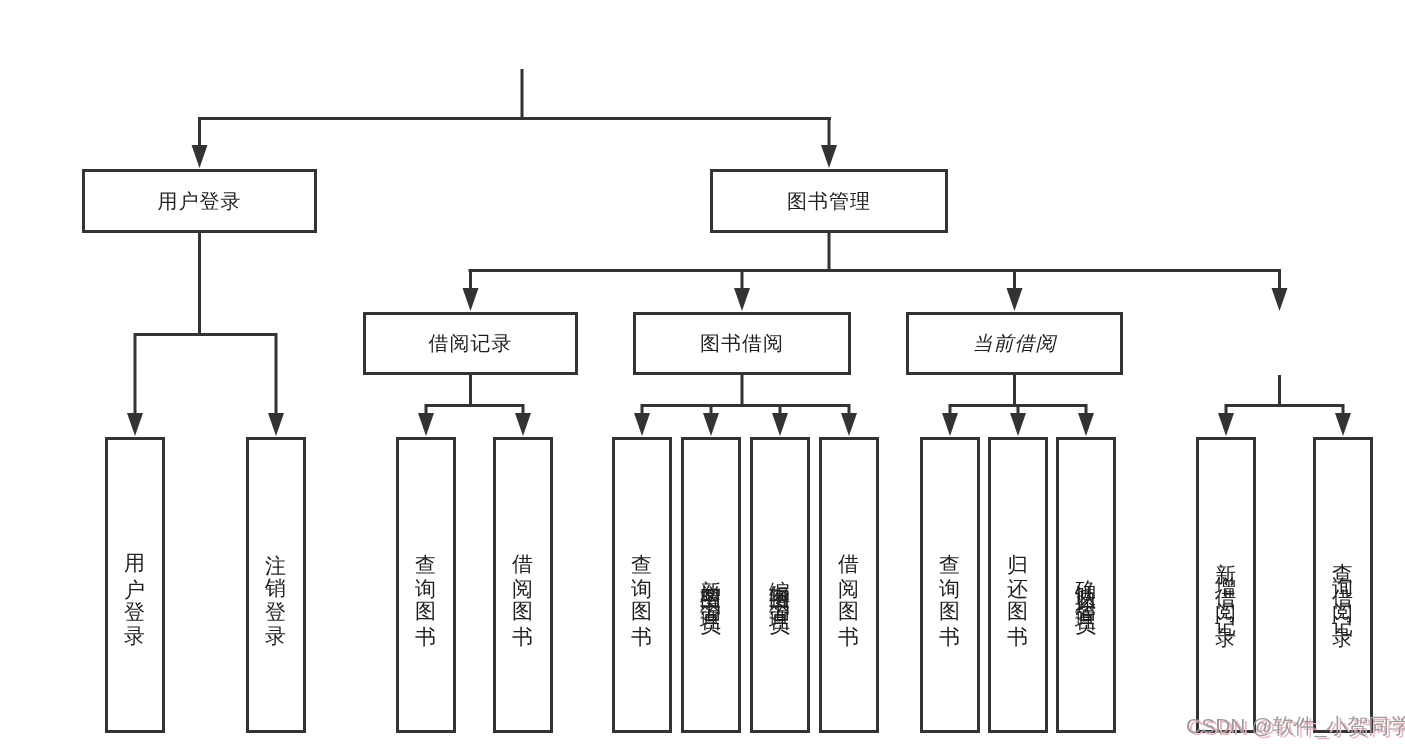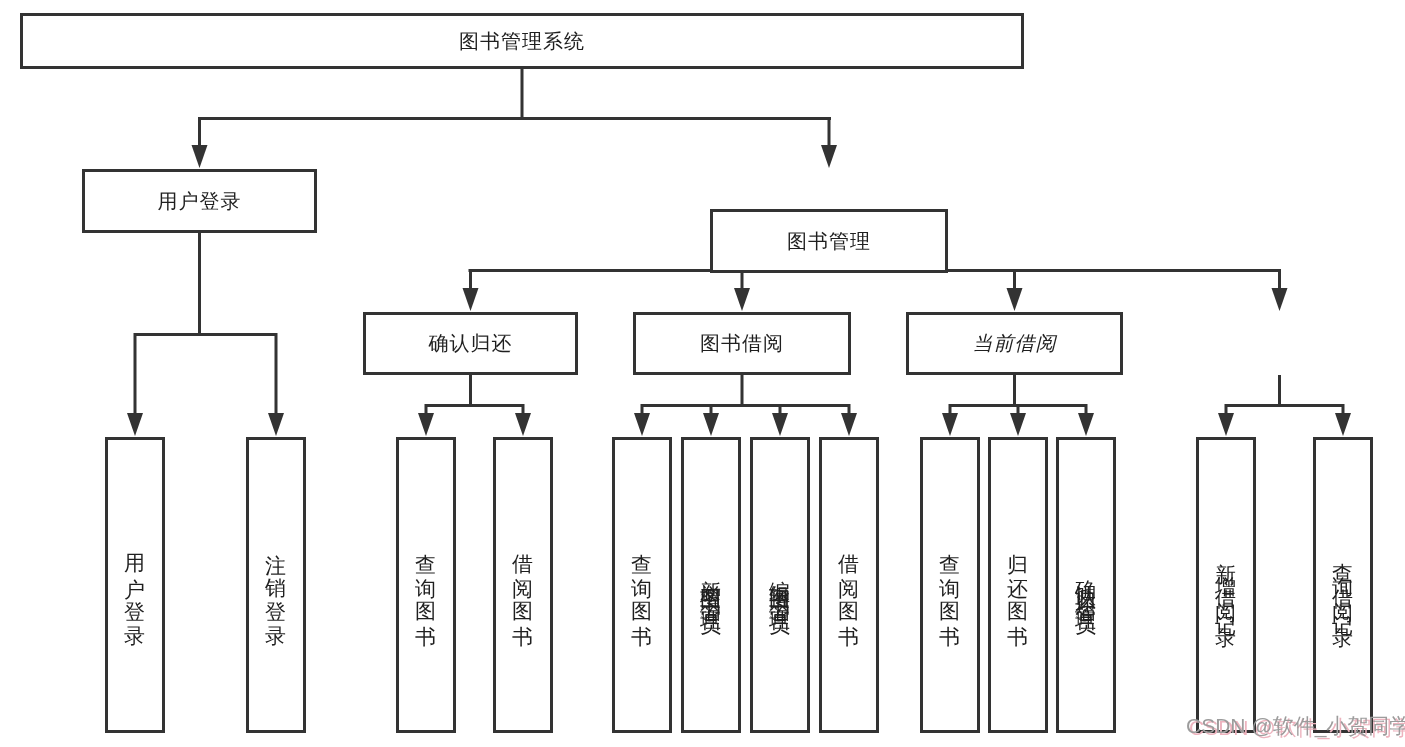--- a/index.html
+++ b/index.html
@@ -113,33 +113,30 @@
     <polygon points="703,413 719,413 711,436"></polygon>
     <polygon points="772,413 788,413 780,436"></polygon>
     <polygon points="841,413 857,413 849,436"></polygon>
     <polygon points="942,413 958,413 950,436"></polygon>
     <polygon points="1010,413 1026,413 1018,436"></polygon>
     <polygon points="1078,413 1094,413 1086,436"></polygon>
     <polygon points="1218,413 1234,413 1226,436"></polygon>
     <polygon points="1335,413 1351,413 1343,436"></polygon>
   </svg>
 
-  <div class="box" style="left:20px; top:13px; width:1004px; height:56px;">
-    <span>图书管理系统</span>
-  </div>
 
   <div class="box" style="left:82px; top:169px; width:235px; height:64px;">
     <span>用户登录</span>
   </div>
-  <div class="box" style="left:710px; top:169px; width:238px; height:64px;margin-top:40px;">
+  <div class="box" style="left:710px; top:169px; width:238px; height:64px;">
     <span>图书管理</span>
   </div>
 
   <div class="box" style="left:363px; top:312px; width:215px; height:63px;">
-    <span>确认归还</span>
+    <span>借阅记录</span>
   </div>
   <div class="box" style="left:633px; top:312px; width:218px; height:63px;">
     <span>图书借阅</span>
   </div>
   <div class="box" style="left:906px; top:312px; width:217px; height:63px;font-style:italic;">
     <span>当前借阅</span>
   </div>
 
   <div class="box leaf" style="left:105px; top:437px; width:60px; height:296px;">
     <span class="vtext sp-wide">用户登录</span>

